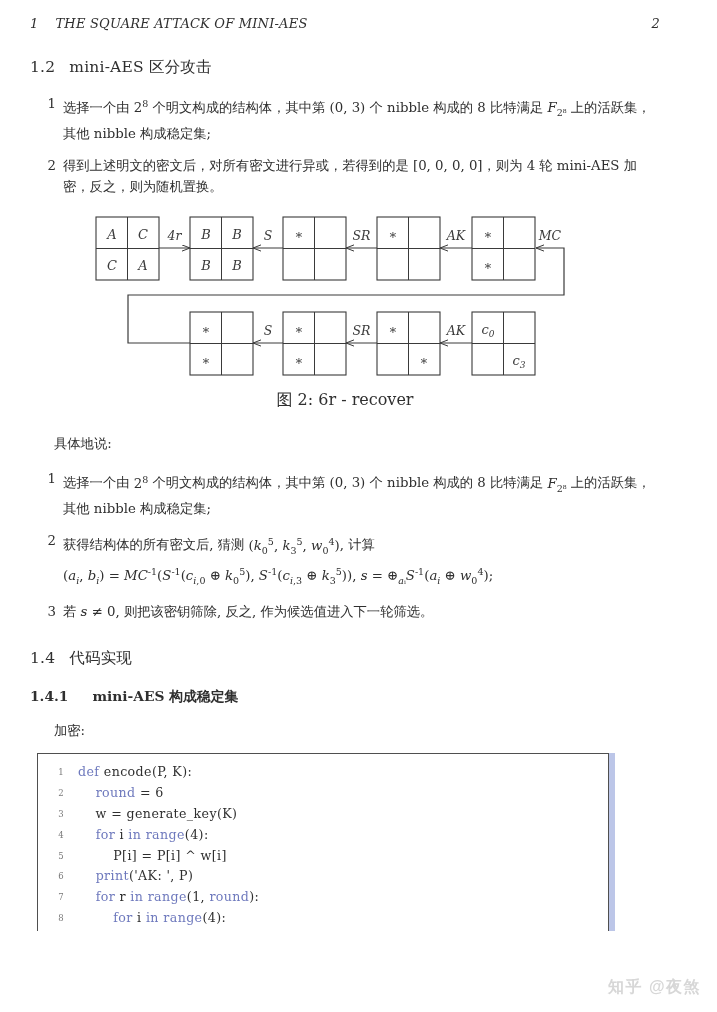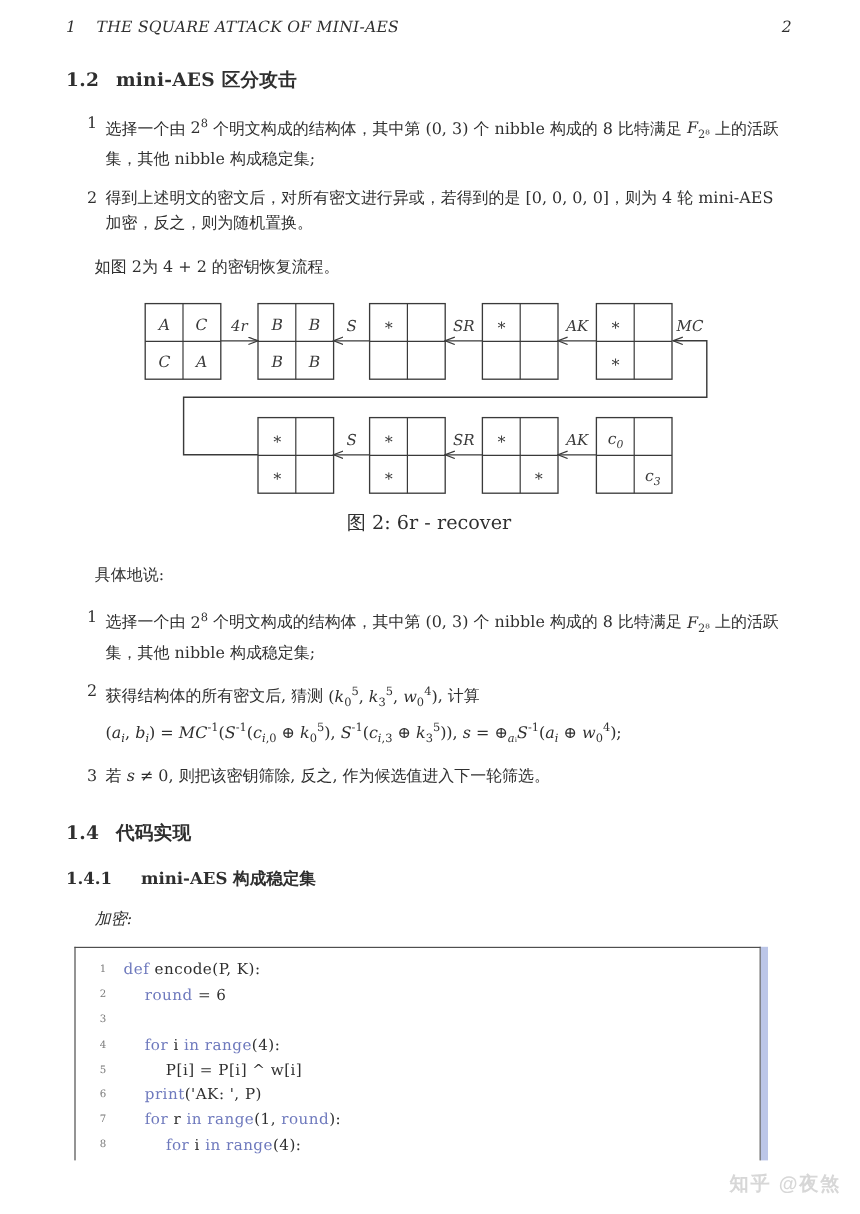--- a/index.html
+++ b/index.html
@@ -1,24 +1,24 @@
 <!DOCTYPE html>
 <html style="--ink: #2f2f2f; --kw: #6e79bd; --shadow: #bcc6e8; --wm: #d7d7d7;"><head>
 <meta charset="utf-8">
 <style>
   html,body{margin:0;padding:0;}
   .page{position:relative;width:717px;height:1012px;background:#ffffff;overflow:hidden;
         font-family:"DejaVu Serif",serif;color:var(--ink,#2f2f2f);}
-  .content{padding:16px 57px 0 55px;}
+  .content{padding:16px 57px 0 30px;}
 
   .doc-header{display:flex;justify-content:space-between;font-style:italic;font-size:13px;
               letter-spacing:.2px;}
   .doc-header .hleft .sec-no{margin-right:17px;}
 
-  h2.sec{font-size:15.5px;font-weight:bold;margin:26px 0 15px 0;letter-spacing:.2px;}
+  h2.sec{font-size:15.5px;font-weight:normal;margin:26px 0 15px 0;letter-spacing:.2px;}
   h2.sec .sec-no{margin-right:14px;}
   h3.sec{font-size:13.8px;font-weight:bold;margin:19px 0 0 0;}
   h3.sec .sec-no{margin-right:24px;}
 
   .list{margin:0;}
   .list-item{display:flex;margin:0 0 11px 13px;font-size:13.3px;line-height:21px;}
   .list-item .item-no{flex:0 0 13px;margin-right:7px;text-align:right;}
   .list-item .item-text{flex:1;}
 
   .para{font-size:13.3px;line-height:21px;margin:16px 0 6px 24px;}
@@ -68,21 +68,20 @@
           <span class="item-no">1</span>
           <div class="item-text">选择一个由 <span class="math">2<sup>8</sup></span> 个明文构成的结构体，其中第 <span class="math">(0, 3)</span> 个 nibble 构成的 8 比特满足 <span class="math"><i>F</i><sub>2⁸</sub></span> 上的活跃集，其他 nibble 构成稳定集;</div>
         </div>
         <div class="list-item">
           <span class="item-no">2</span>
           <div class="item-text">得到上述明文的密文后，对所有密文进行异或，若得到的是 <span class="math">[0, 0, 0, 0]</span>，则为 4 轮 mini-AES 加密，反之，则为随机置换。</div>
         </div>
       </div>
 
 
-    <div class="para">如图 2为 <span class="math">4 + 2</span> 的密钥恢复流程。</div>
 
     <div class="figure-wrap">
       <svg id="diagram-svg" width="500" height="172" viewBox="0 0 500 172">
           <defs>
             <marker id="arr" markerWidth="9" markerHeight="8" refX="8" refY="3.5" orient="auto" markerUnits="userSpaceOnUse">
               <path d="M0,0.4 L8,3.5 L0,6.6" fill="none" stroke="#3a3a3a" stroke-width="1"></path>
             </marker>
           </defs>
           <g>
             <rect x="6" y="9" width="63" height="63" fill="none" stroke="#3a3a3a" stroke-width="1.1"></rect>
@@ -187,35 +186,36 @@
       </div>
 
     <h2 class="sec">
       <span class="sec-no">1.4</span><span>代码实现</span>
     </h2>
 
     <h3 class="sec">
       <span class="sec-no">1.4.1</span><span>mini-AES 构成稳定集</span>
     </h3>
 
-    <div class="lead" style="margin-top:14px;margin-bottom:0;font-style:italic;">加密:</div>
+    <div class="lead" style="margin-top:14px;margin-bottom:0;">加密:</div>
 
     <div class="code-box">
       <div class="code-shadow"></div>
       <div>
           <div class="code-line">
             <span class="lineno">1</span>
             <span class="code-text"><span class="tok-kw">def</span><span class="tok"> encode(P, K):</span></span>
           </div>
           <div class="code-line">
             <span class="lineno">2</span>
             <span class="code-text"><span class="tok">    </span><span class="tok-kw">round</span><span class="tok"> = 6</span></span>
           </div>
           <div class="code-line">
             <span class="lineno">3</span>
+            <span class="code-text"><span class="tok">    w = generate_key(K)</span></span>
           </div>
           <div class="code-line">
             <span class="lineno">4</span>
             <span class="code-text"><span class="tok">    </span><span class="tok-kw">for</span><span class="tok"> i </span><span class="tok-kw">in</span><span class="tok"> </span><span class="tok-kw">range</span><span class="tok">(4):</span></span>
           </div>
           <div class="code-line">
             <span class="lineno">5</span>
             <span class="code-text"><span class="tok">        P[i] = P[i] ^ w[i]</span></span>
           </div>
           <div class="code-line">

